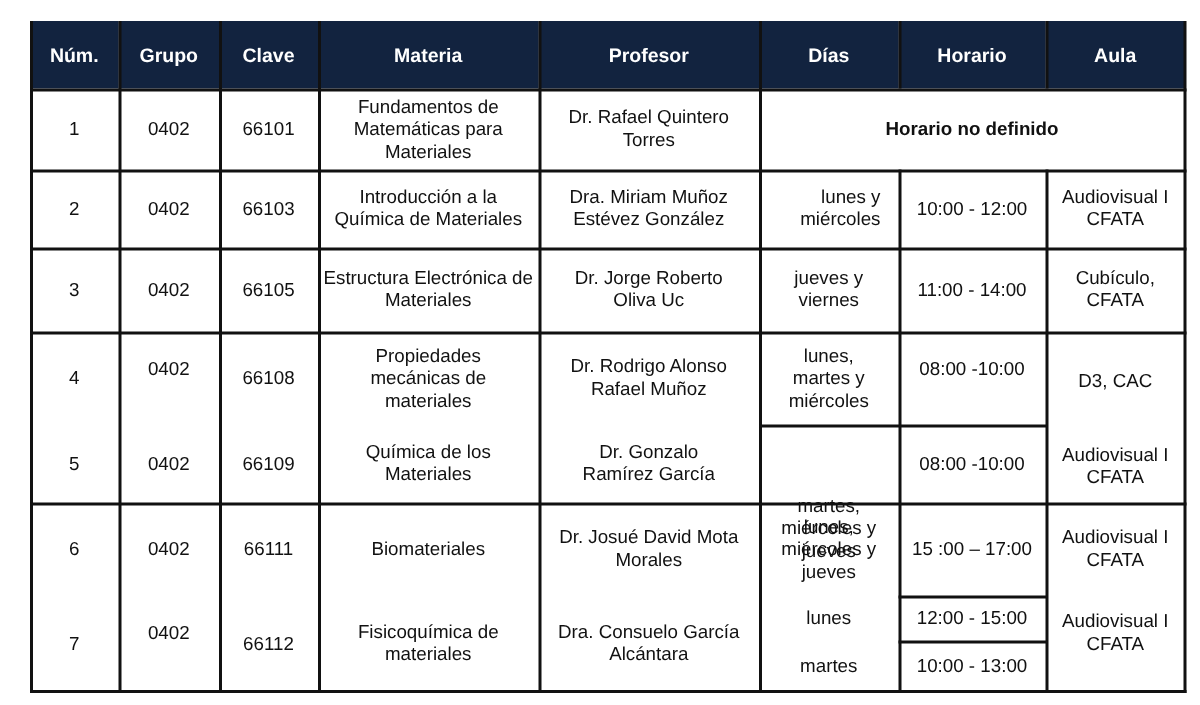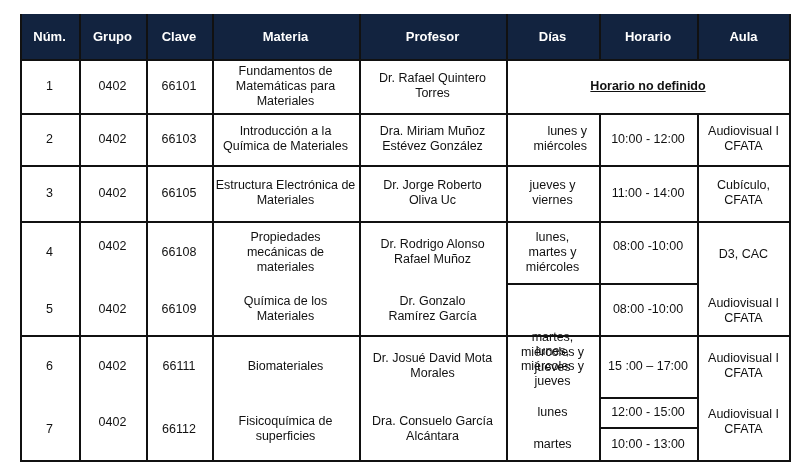--- a/index.html
+++ b/index.html
@@ -4,21 +4,21 @@
 <style>
   html, body { margin:0; padding:0; background:#ffffff; }
   body { width:800px; height:470px; position:relative; overflow:hidden;
          font-family: "Liberation Sans", sans-serif; color:#111; }
   .cell { position:absolute; box-sizing:border-box; display:flex; align-items:center;
           justify-content:center; text-align:center; font-size:12.5px; line-height:15px;
           padding:0 4px; }
   .hdr { background:#12233f; color:#ffffff; font-weight:bold; font-size:13px; }
   .hl { position:absolute; height:1.5px; background:#111; }
   .vl { position:absolute; width:1.5px; background:#111; }
-  .bold { font-weight:bold;text-decoration:underline; }
+  .bold { font-weight:bold; }
 </style>
 </head>
 <body>
 
 <div>
 
   <div class="cell hdr" style="left:20px;top:14px;width:59px;height:45px;">Núm.</div>
   <div class="cell hdr" style="left:79px;top:14px;width:67px;height:45px;">Grupo</div>
   <div class="cell hdr" style="left:146px;top:14px;width:66px;height:45px;">Clave</div>
   <div class="cell hdr" style="left:212px;top:14px;width:147px;height:45px;">Materia</div>
@@ -88,21 +88,21 @@
     <div class="cell" style="left:359px;top:335px;width:147px;height:62px;padding:0 12px;">Dr. Josué David Mota Morales</div>
     <div class="cell" style="left:506px;top:335px;width:93px;height:62px;padding:0 4px;">lunes, miércoles y jueves</div>
     <div class="cell" style="left:599px;top:335px;width:98px;height:62px;">15 :00 – 17:00</div>
     <div class="cell" style="left:697px;top:335px;width:93px;height:62px;padding:0 6px;">Audiovisual I CFATA</div>
   </div>
 
   <div>
     <div class="cell" style="left:20px;top:397px;width:59px;height:64px;">7</div>
     <div class="cell" style="left:79px;top:397px;width:67px;height:50px;">0402</div>
     <div class="cell" style="left:146px;top:397px;width:66px;height:64px;">66112</div>
-    <div class="cell" style="left:212px;top:397px;width:147px;height:64px;padding:0 22px;">Fisicoquímica de superficies</div>
+    <div class="cell" style="left:212px;top:397px;width:147px;height:64px;padding:0 22px;">Fisicoquímica de materiales</div>
     <div class="cell" style="left:359px;top:397px;width:147px;height:64px;padding:0 8px;">Dra. Consuelo García Alcántara</div>
     <div class="cell" style="left:506px;top:397px;width:93px;height:30px;">lunes</div>
     <div class="cell" style="left:599px;top:397px;width:98px;height:30px;">12:00 - 15:00</div>
     <div class="cell" style="left:506px;top:427px;width:93px;height:34px;">martes</div>
     <div class="cell" style="left:599px;top:427px;width:98px;height:34px;">10:00 - 13:00</div>
     <div class="cell" style="left:697px;top:397px;width:93px;height:50px;padding:0 6px;">Audiovisual I CFATA</div>
   </div>
 
   <div class="vl" style="left:20px;top:14px;height:448px;"></div>
   <div class="vl" style="left:79px;top:14px;height:448px;"></div>

